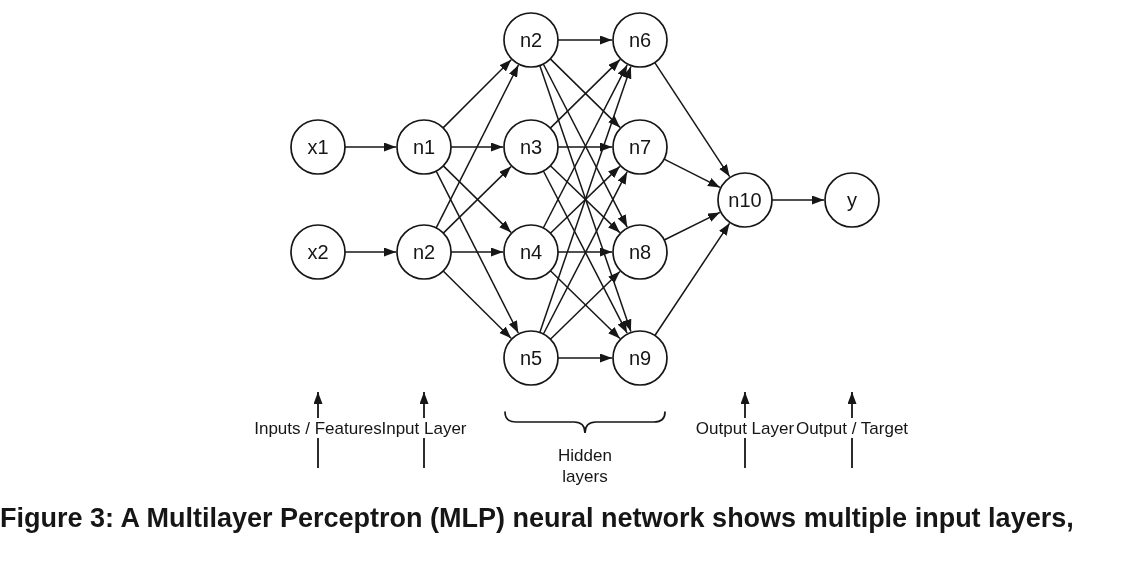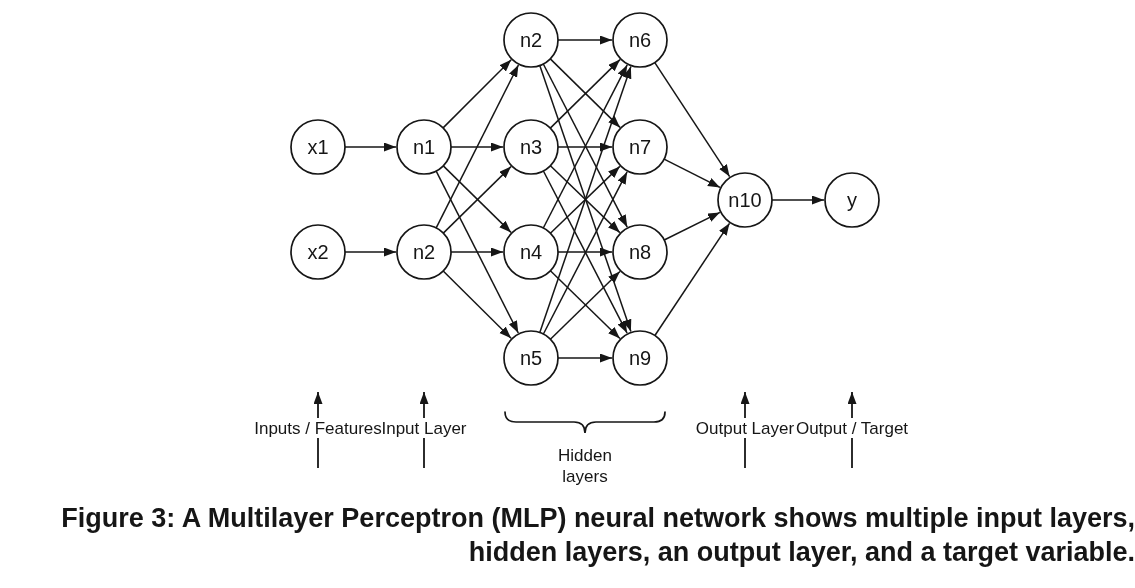--- a/index.html
+++ b/index.html
@@ -49,21 +49,21 @@
     fill: none;
     stroke: #161616;
     stroke-width: 1.7;
     stroke-linecap: round;
   }
   .caption {
     position: absolute;
     top: 501px;
     left: 0;
     width: 100%;
-    text-align: right;
+    text-align: left;
     font-family: "Liberation Sans", sans-serif;
     font-weight: bold;
     font-size: 27px;
     line-height: 34px;
     color: #161616;
   }
 </style>
 </head>
 <body>
 
@@ -180,16 +180,15 @@
         <text class="ann-label" x="852" y="428" text-anchor="middle" dy="0.35em">Output / Target</text>
         <line class="ann-line" x1="852" y1="438" x2="852" y2="468"></line>
         <path class="brace-path" d="M 505 412 Q 505 422 516 422 L 574 422 Q 585 422 585 433 Q 585 422 596 422 L 654 422 Q 665 422 665 412"></path>
         <text class="brace-label" x="585" y="455" text-anchor="middle" dy="0.35em">Hidden</text>
         <text class="brace-label" x="585" y="476" text-anchor="middle" dy="0.35em">layers</text>
       </g>
   </svg>
 
   <div class="caption">
     <div>Figure 3: A Multilayer Perceptron (MLP) neural network shows multiple input layers,</div>
-    <div>hidden layers, an output layer, and a target variable.</div>
   </div>
 
 </div>
 
 </body></html>

